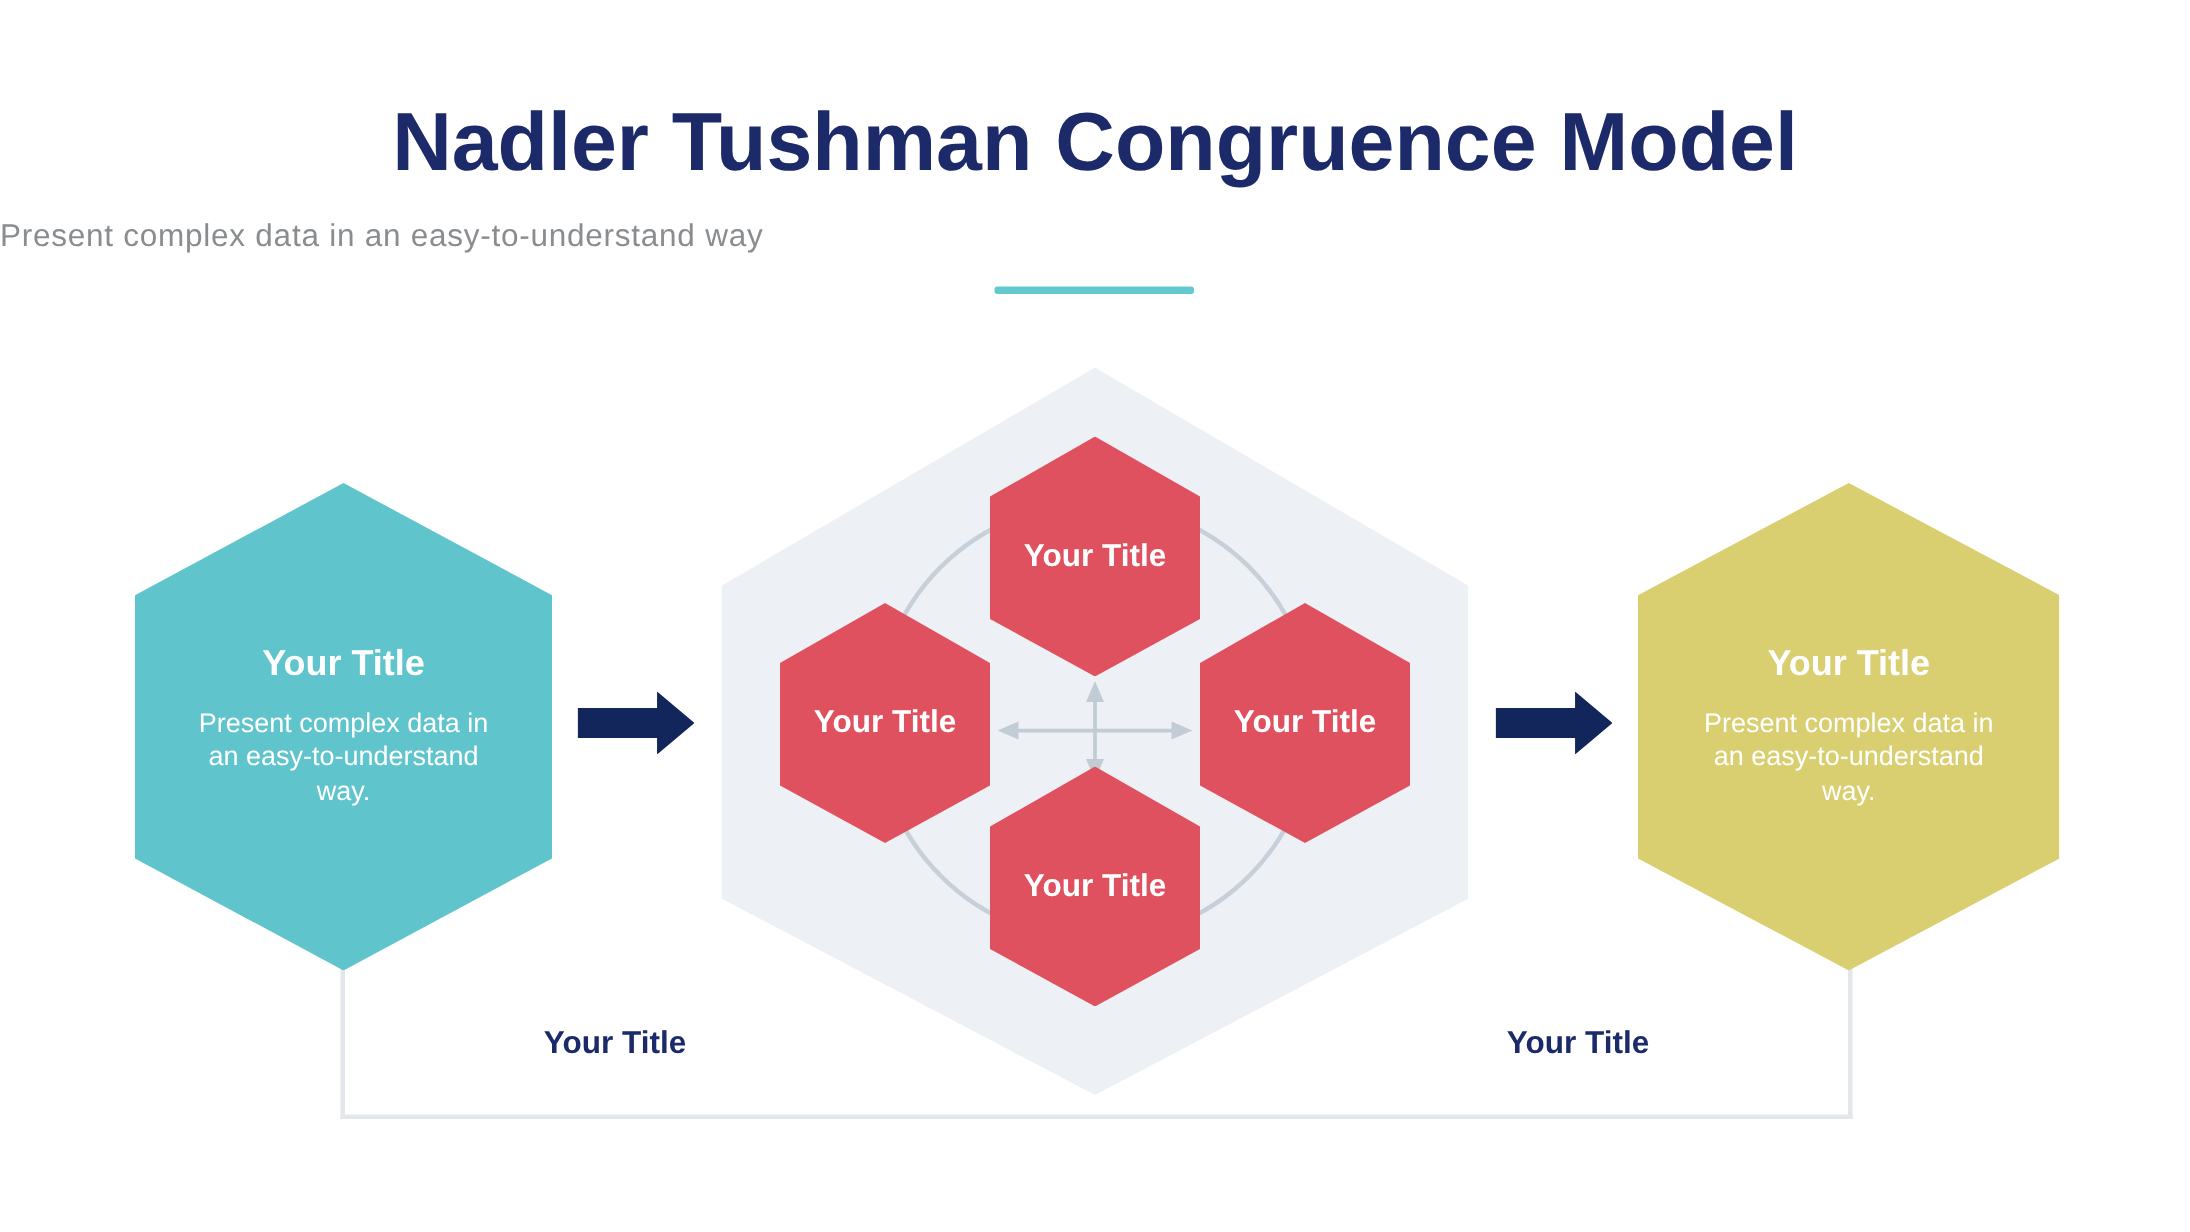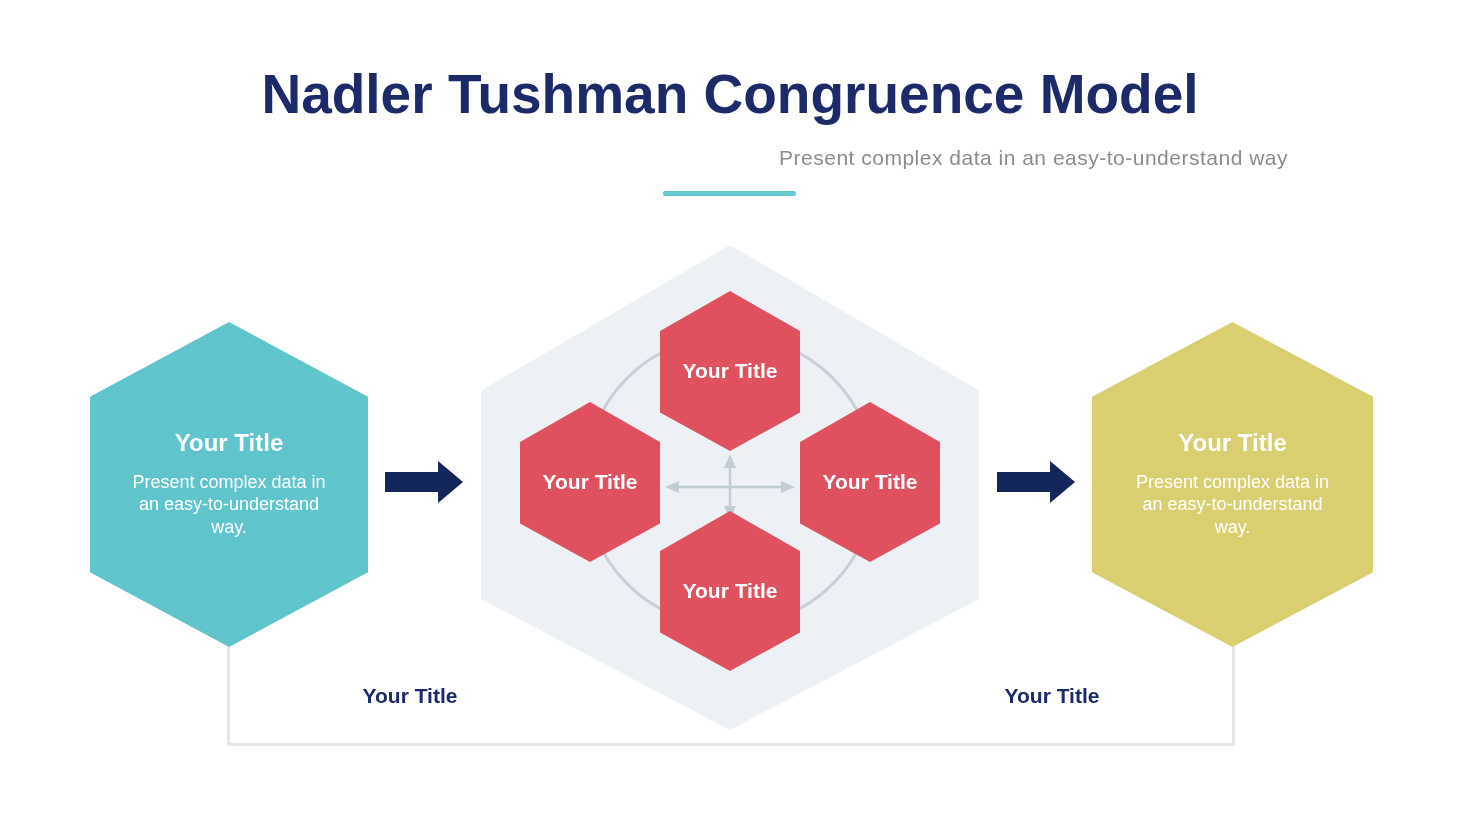--- a/index.html
+++ b/index.html
@@ -8,21 +8,21 @@
     font-family:"Liberation Sans", sans-serif;
   }
   
   .title{
     position:absolute;left:0;top:64px;width:1460px;margin:0;
     text-align:center;font-size:55px;line-height:1.1;font-weight:800;
     color:#1c2a6a;letter-spacing:0px;
   }
   .subtitle{
     position:absolute;left:0;top:146px;width:1288px;margin:0;
-    text-align:right;font-size:21px;color:#8a8d90;font-weight:400;letter-spacing:.5px;
+    text-align:left;font-size:21px;color:#8a8d90;font-weight:400;letter-spacing:.5px;
   }
   .underline{
     position:absolute;left:663px;top:191px;width:133px;height:5px;
     background:#64c8cf;border-radius:2px;
   }
   
   .bracket{
     position:absolute;left:227px;top:641px;width:1002px;height:102px;
     border-left:3px solid #e3e7eb;border-right:3px solid #e3e7eb;border-bottom:3px solid #e3e7eb;
   }

